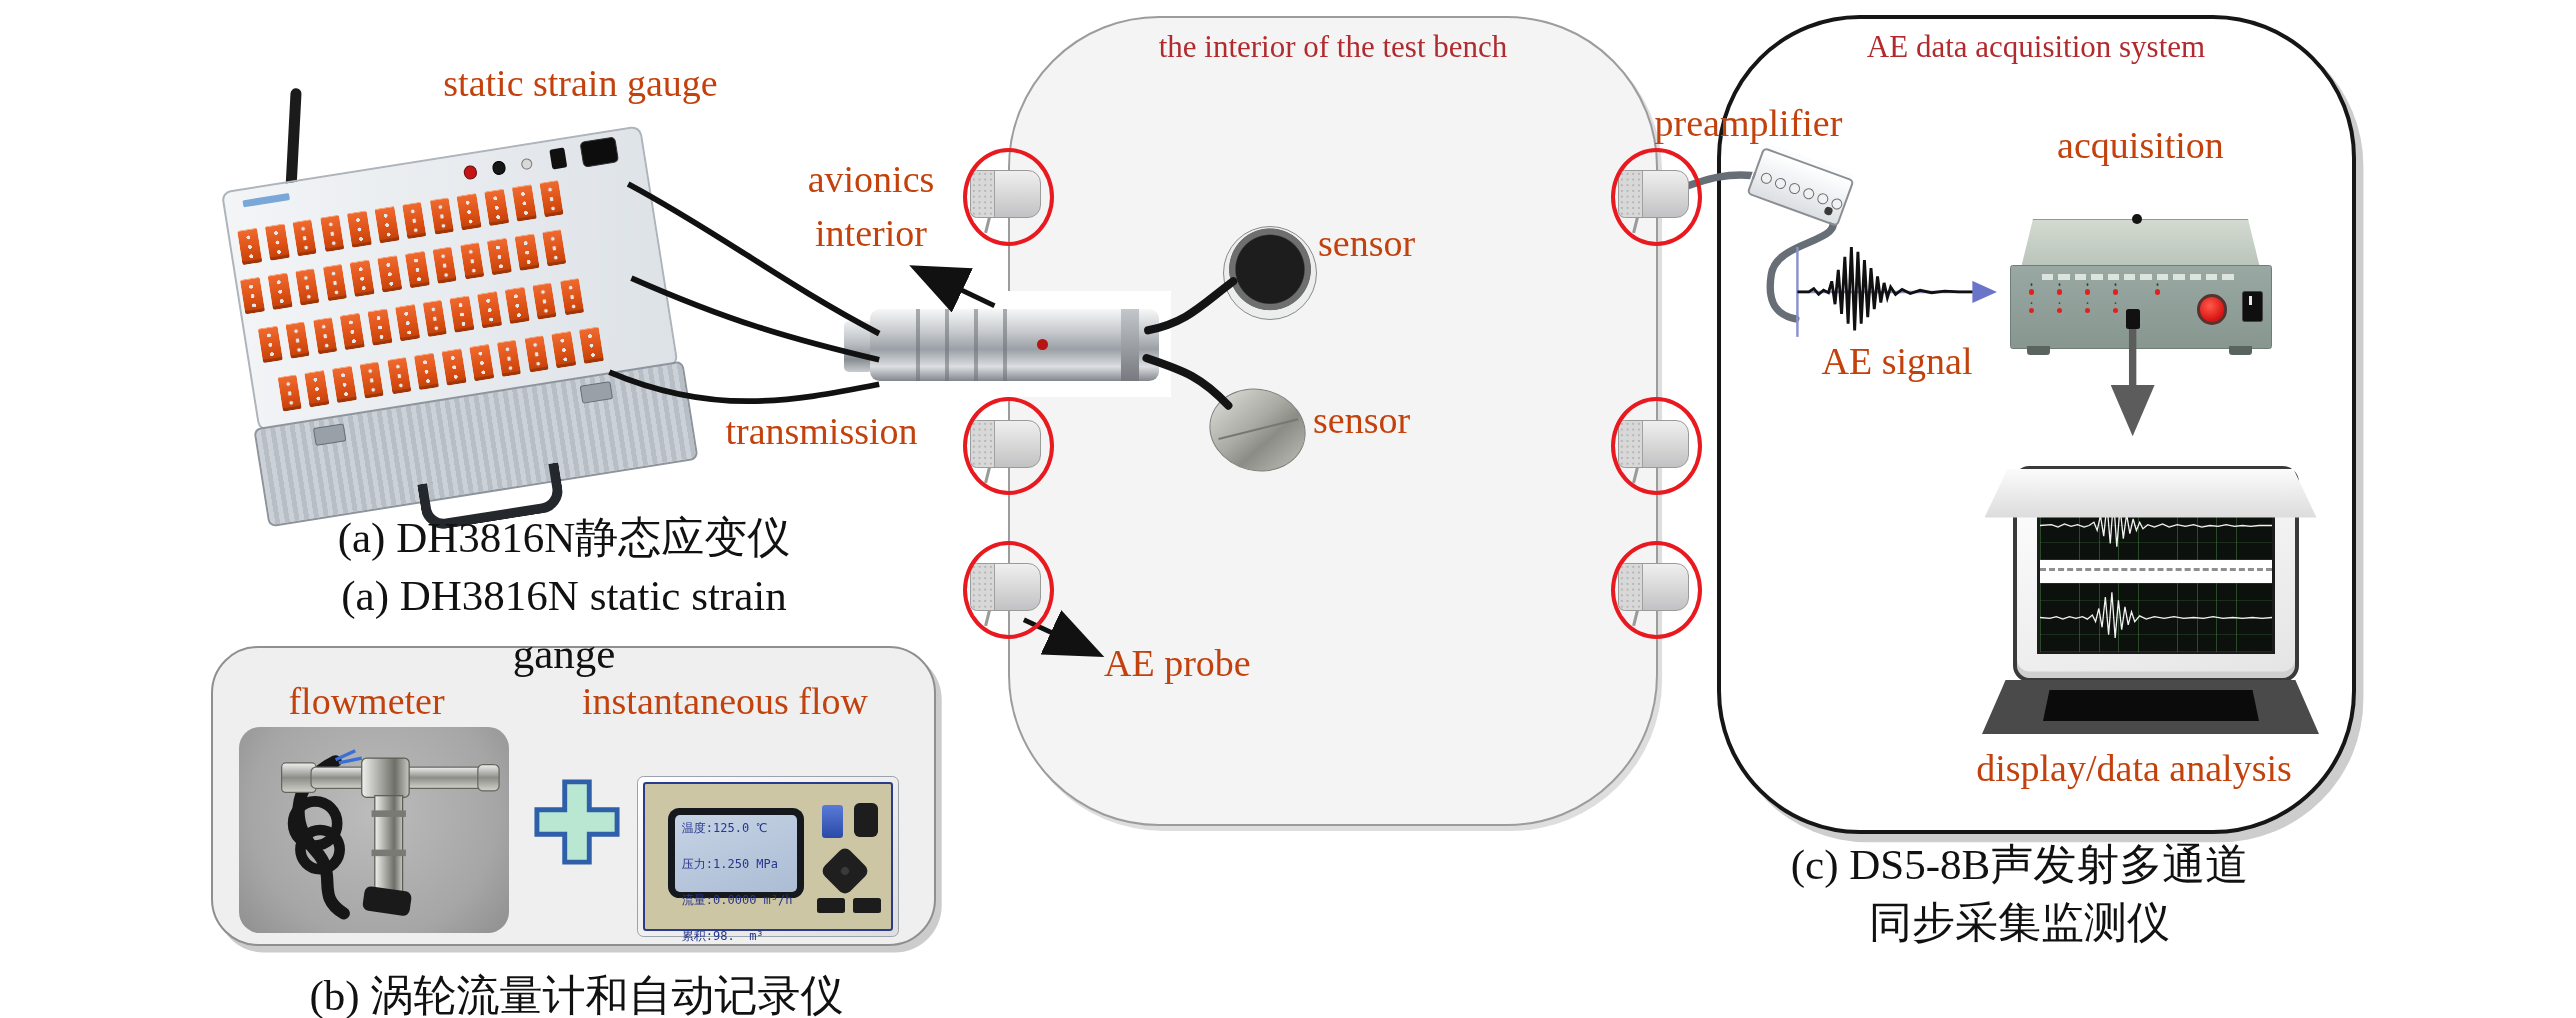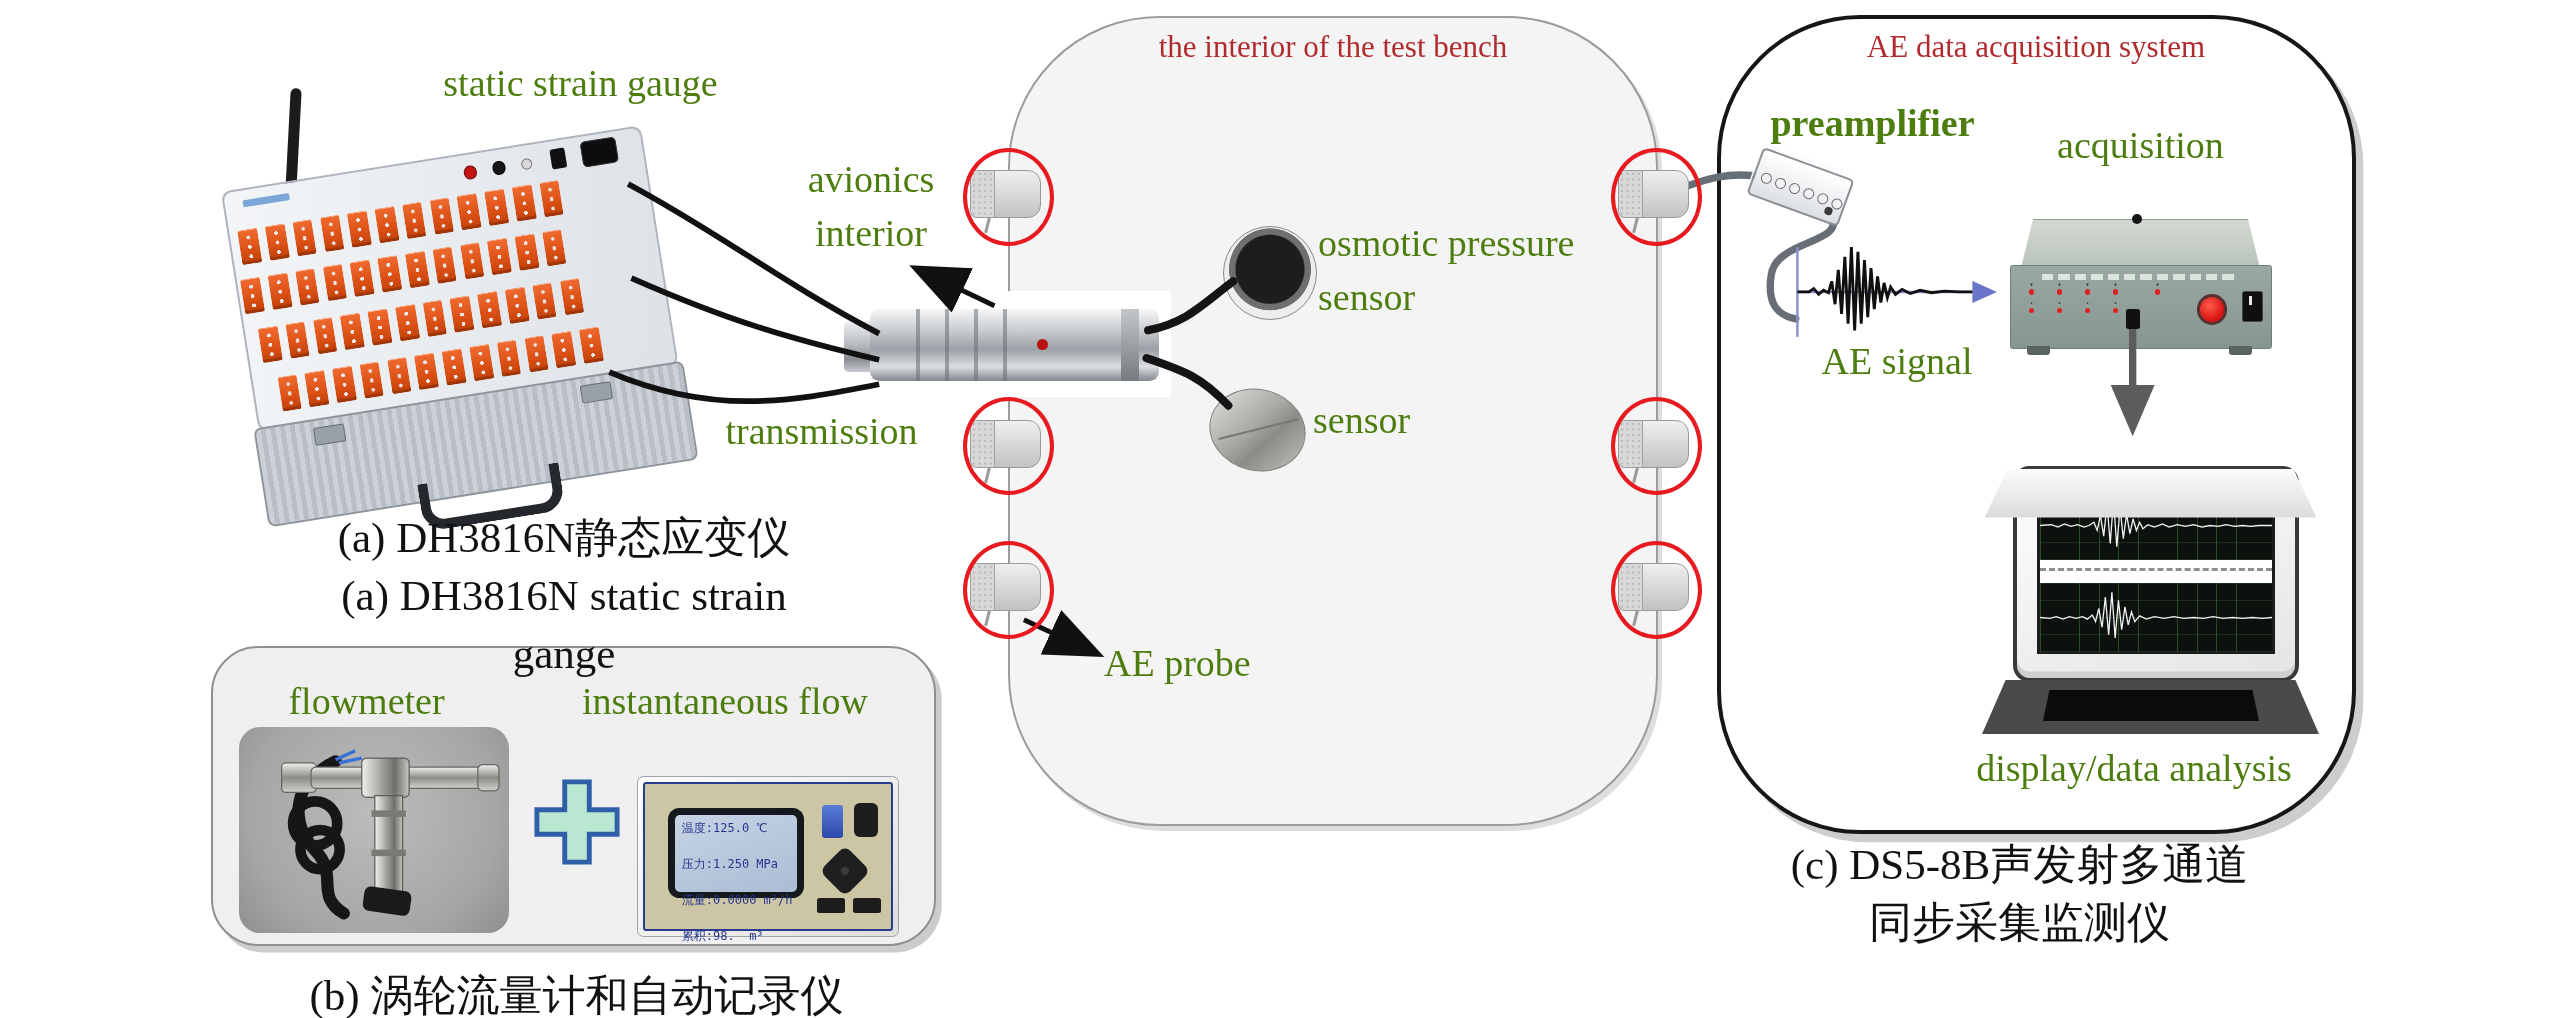--- a/index.html
+++ b/index.html
@@ -1,18 +1,18 @@
 <!DOCTYPE html>
 <html style="font-size:13px"><head>
 <meta charset="utf-8">
 <style>
   html,body{margin:0;padding:0;background:#ffffff;}
   #canvas{position:relative;width:2576px;height:1018px;background:#ffffff;overflow:hidden;
           font-family:"Liberation Serif","DejaVu Serif",serif;color:#141414;}
-  .lbl{position:absolute;z-index:6;font-size:38px;line-height:54px;text-align:center;color:#4d7c0f;}
+  .lbl{position:absolute;z-index:6;font-size:38px;line-height:54px;text-align:center;color:#c2410c;}
   .lbl.left{text-align:left;}
   .cap{position:absolute;z-index:6;font-size:43px;line-height:58px;text-align:center;color:#111;}
   .red-title{position:absolute;z-index:6;font-size:31px;text-align:center;color:#b02a2e;}
 
   
   .bench-panel{position:absolute;z-index:1;left:1008px;top:16.4px;width:646px;height:806px;
      background:#f4f4f4;border:2.5px solid #9c9c9c;border-radius:151px;
      box-shadow:4.1px 4.9px 0 #dedede;}
   .ae-panel{position:absolute;z-index:1;left:1717px;top:14.7px;width:631px;height:811px;
      background:#ffffff;border:4.1px solid #161616;border-radius:143px;
@@ -406,33 +406,32 @@
   <div class="cap" style="left:294px;top:509px;width:540px;">
     <div>(a) DH3816N静态应变仪</div>
     <div>(a) DH3816N static strain gange</div>
   </div>
 
   <div class="cap" style="left:270px;top:967px;width:613px;">(b) 涡轮流量计和自动记录仪</div>
 
   <div class="red-title" style="left:1055px;top:29px;width:556px;">the interior of the test bench</div>
 
   <div class="lbl left" style="left:1318px;top:216px;width:343px;">
-    <div>osmotic pressure</div>
     <div>sensor</div>
   </div>
 
   <div class="lbl left" style="left:1313px;top:393px;width:343px;">
     <div>sensor</div>
   </div>
 
   <div class="lbl left" style="left:1104px;top:636px;width:213px;">AE probe</div>
 
   <div class="red-title" style="left:1766px;top:29px;width:540px;">AE data acquisition system</div>
 
-  <div class="lbl" style="left:1750px;top:96px;width:245px;font-weight:bold;">preamplifier</div>
+  <div class="lbl" style="left:1626px;top:96px;width:245px;">preamplifier</div>
 
   <div class="lbl" style="left:1987px;top:118px;width:307px;">
     <div>acquisition</div>
   </div>
 
   <div class="lbl" style="left:1795px;top:334px;width:204px;">AE signal</div>
 
   <div class="lbl" style="left:1946px;top:741px;width:376px;text-align:center;">display/data analysis</div>
 
   <div class="cap" style="left:1766px;top:836px;width:507px;">

